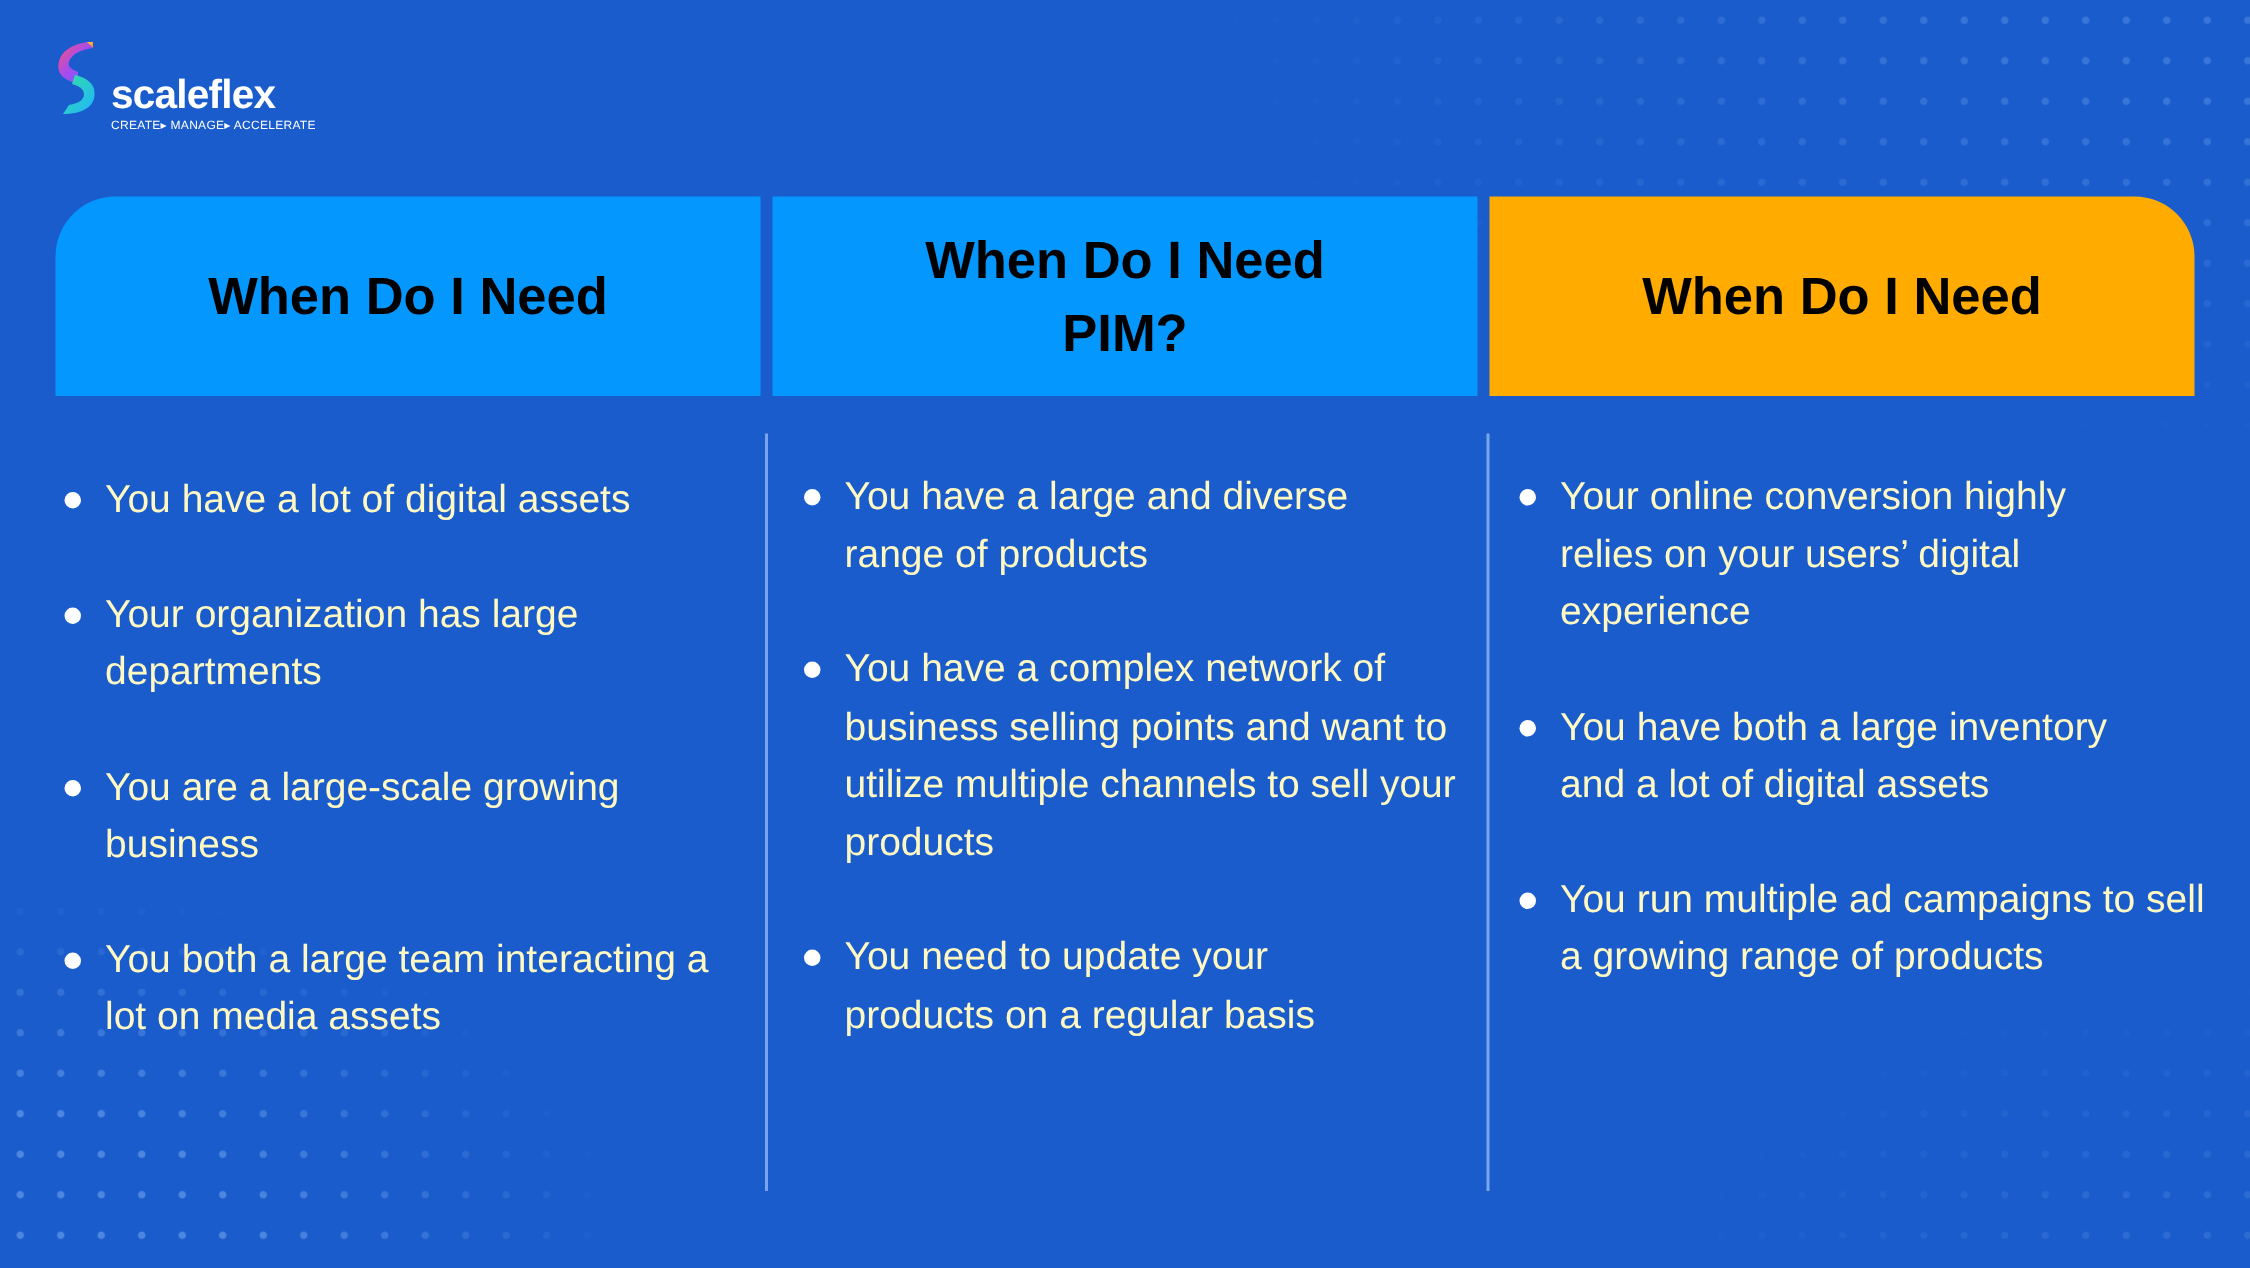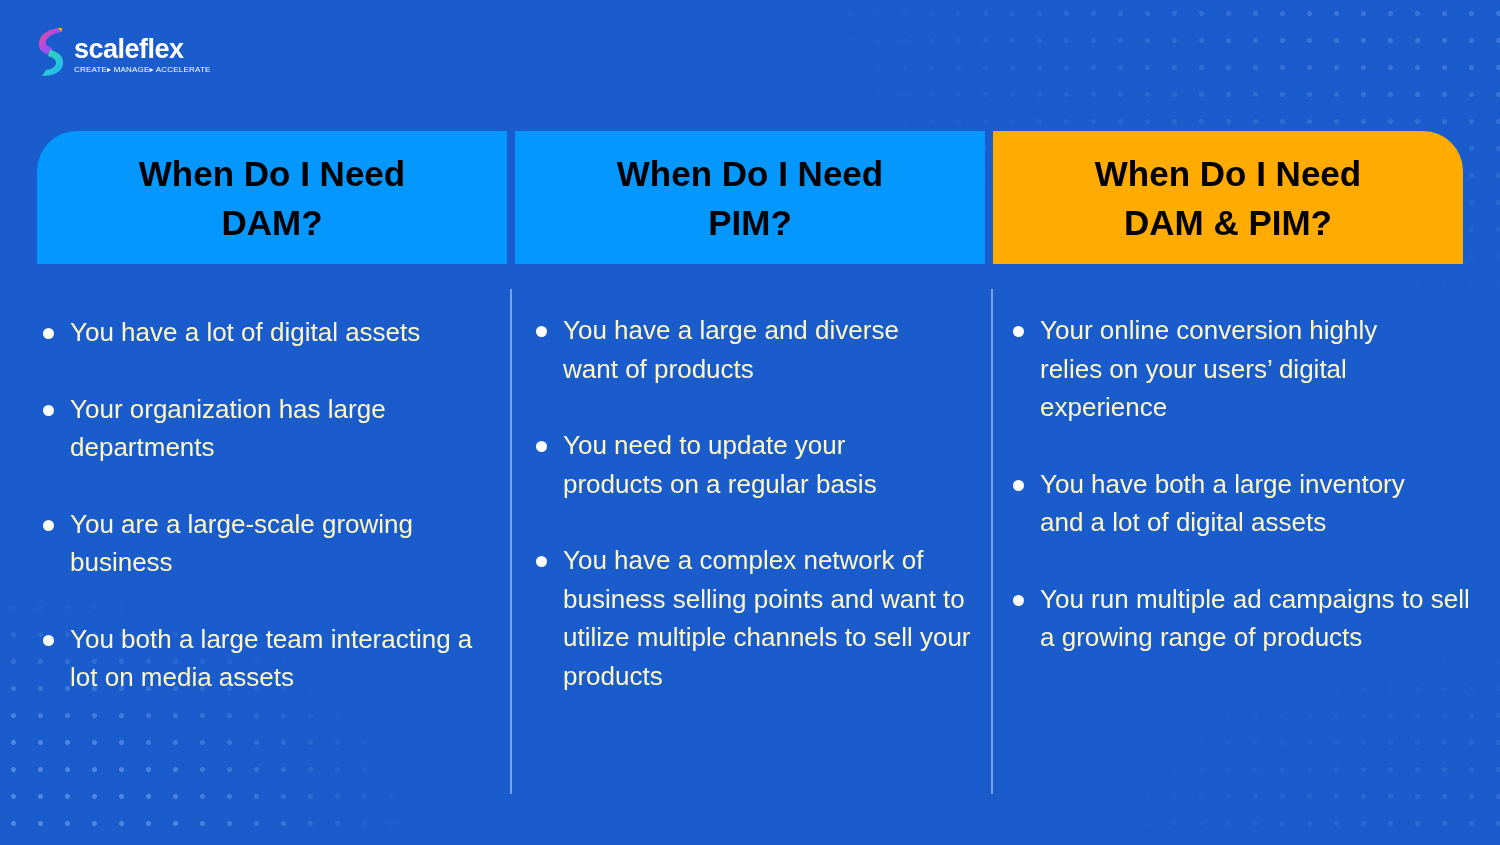--- a/index.html
+++ b/index.html
@@ -27,21 +27,21 @@
     }
     .dots-br {
       -webkit-mask-image: radial-gradient(ellipse 400px 200px at 100% 100%, #000 20%, transparent 100%);
       mask-image: radial-gradient(ellipse 400px 200px at 100% 100%, #000 20%, transparent 100%);
       opacity: 0.4;
     }
 
     .logo { position: absolute; left: 36px; top: 26px; display: flex; align-items: flex-start; }
     .logo-mark { width: 30px; height: 52px; margin-right: 8px; }
     .logo-text { display: flex; flex-direction: column; }
-    .logo-name { font-size: 27px; font-weight: bold; letter-spacing: -0.5px; line-height: 1; margin-top: 10px; }
+    .logo-name { font-size: 27px; font-weight: bold; letter-spacing: -0.5px; line-height: 1; margin-top: 24px; }
     .logo-tag { font-size: 8px; letter-spacing: 0.2px; margin-top: 2px; white-space: nowrap; }
 
     .header { position: absolute; top: 131px; height: 133px; display: flex; align-items: center; justify-content: center; text-align: center; }
     .header-title { font-size: 35px; font-weight: bold; line-height: 49px; color: #000000; }
     .h1 { left: 37px; width: 470px; background: #0497fd; border-top-left-radius: 40px; }
     .h2 { left: 515px; width: 470px; background: #0497fd; }
     .h3 { left: 993px; width: 470px; background: #ffab00; border-top-right-radius: 40px; }
 
     .divider { position: absolute; top: 289px; width: 2px; height: 505px; background: rgba(150,190,245,0.75); }
 
@@ -85,49 +85,47 @@
   </svg>
   <div class="logo-text">
     <span class="logo-name">scaleflex</span>
     <span class="logo-tag">CREATE▸ MANAGE▸ ACCELERATE</span>
   </div>
 </div>
 
 <div class="header h1">
   <div class="header-title">
     <div>When Do I Need</div>
-    <div>DAM?</div>
   </div>
 </div>
 <div class="header h2">
   <div class="header-title">
     <div>When Do I Need</div>
     <div>PIM?</div>
   </div>
 </div>
 <div class="header h3">
   <div class="header-title">
     <div>When Do I Need</div>
-    <div>DAM &amp; PIM?</div>
   </div>
 </div>
 
 <div class="divider" style="left:510px;"></div>
 <div class="divider" style="left:991px;"></div>
 
 <ul class="col c1">
   <li class="item"><span class="bullet"></span><span>You have a lot of digital assets</span></li>
   <li class="item" style="width:420px"><span class="bullet"></span><span>Your organization has large departments</span></li>
   <li class="item" style="width:420px"><span class="bullet"></span><span>You are a large-scale growing business</span></li>
   <li class="item"><span class="bullet"></span><span>You both a large team interacting a lot on media assets</span></li>
 </ul>
 
 <ul class="col c2">
-  <li class="item" style="width:410px"><span class="bullet"></span><span>You have a large and diverse want of products</span></li>
+  <li class="item" style="width:410px"><span class="bullet"></span><span>You have a large and diverse range of products</span></li>
+  <li class="item" style="width:440px"><span class="bullet"></span><span>You have a complex network of business selling points and want to utilize multiple channels to sell your products</span></li>
   <li class="item" style="width:400px"><span class="bullet"></span><span>You need to update your products on a regular basis</span></li>
-  <li class="item" style="width:440px"><span class="bullet"></span><span>You have a complex network of business selling points and want to utilize multiple channels to sell your products</span></li>
 </ul>
 
 <ul class="col c3">
   <li class="item" style="width:410px"><span class="bullet"></span><span>Your online conversion highly relies on your users’ digital experience</span></li>
   <li class="item" style="width:440px"><span class="bullet"></span><span>You have both a large inventory and a lot of digital assets</span></li>
   <li class="item" style="width:460px"><span class="bullet"></span><span>You run multiple ad campaigns to sell a growing range of products</span></li>
 </ul>
 
 </body></html>

